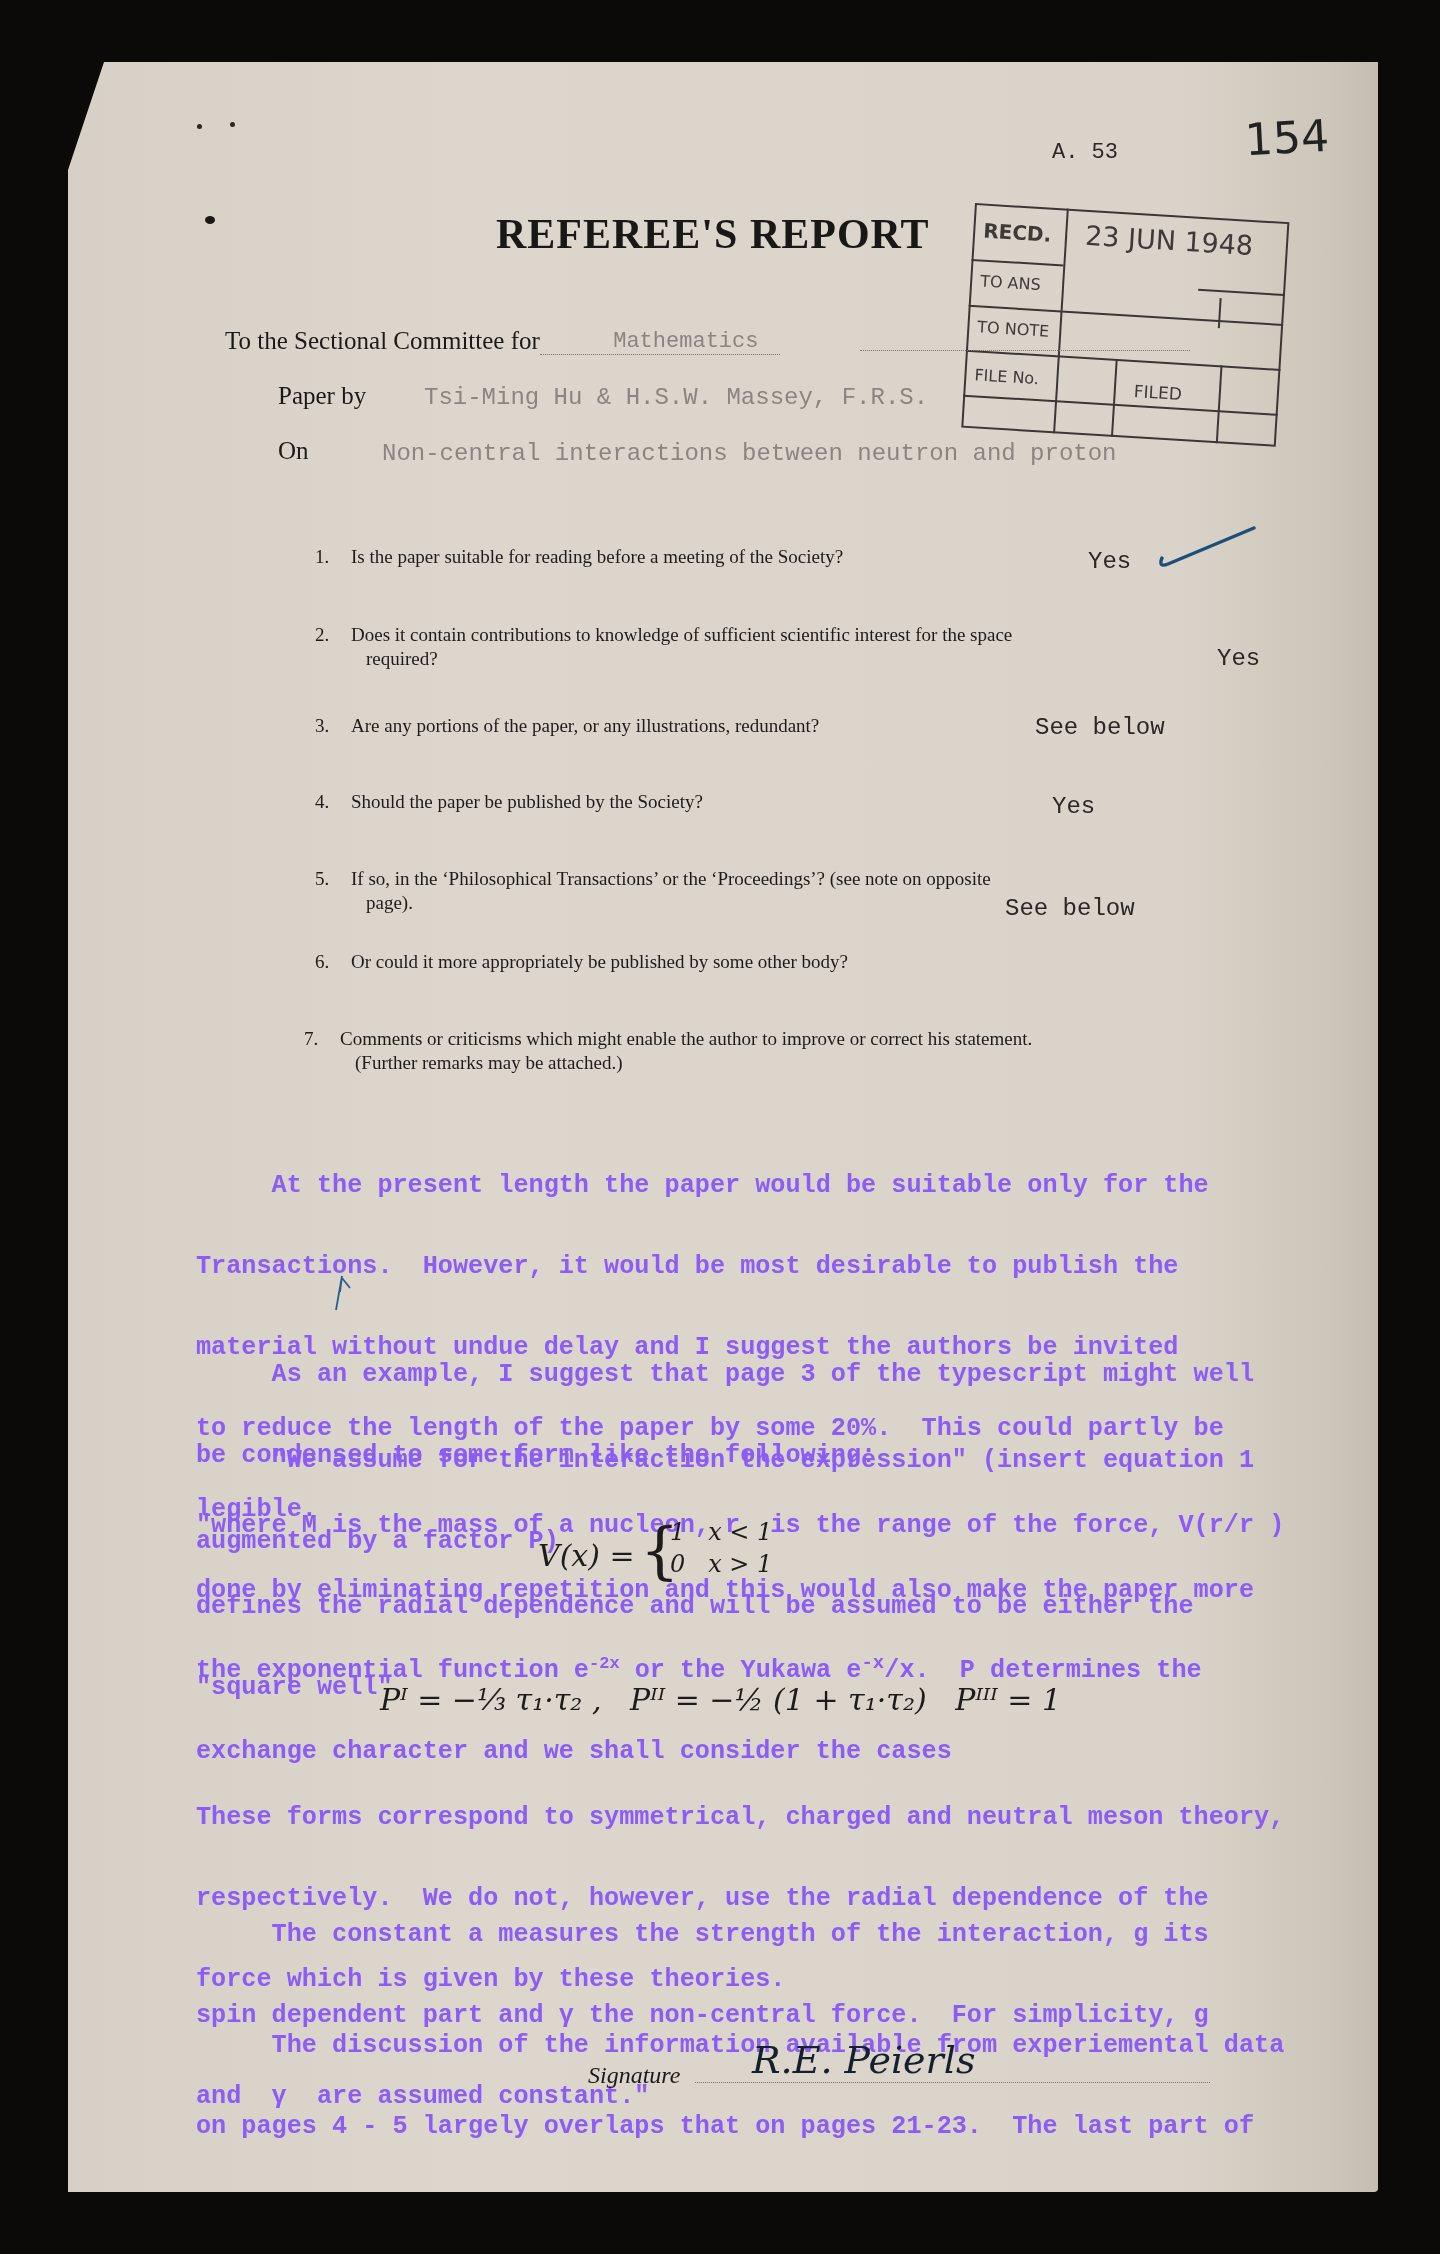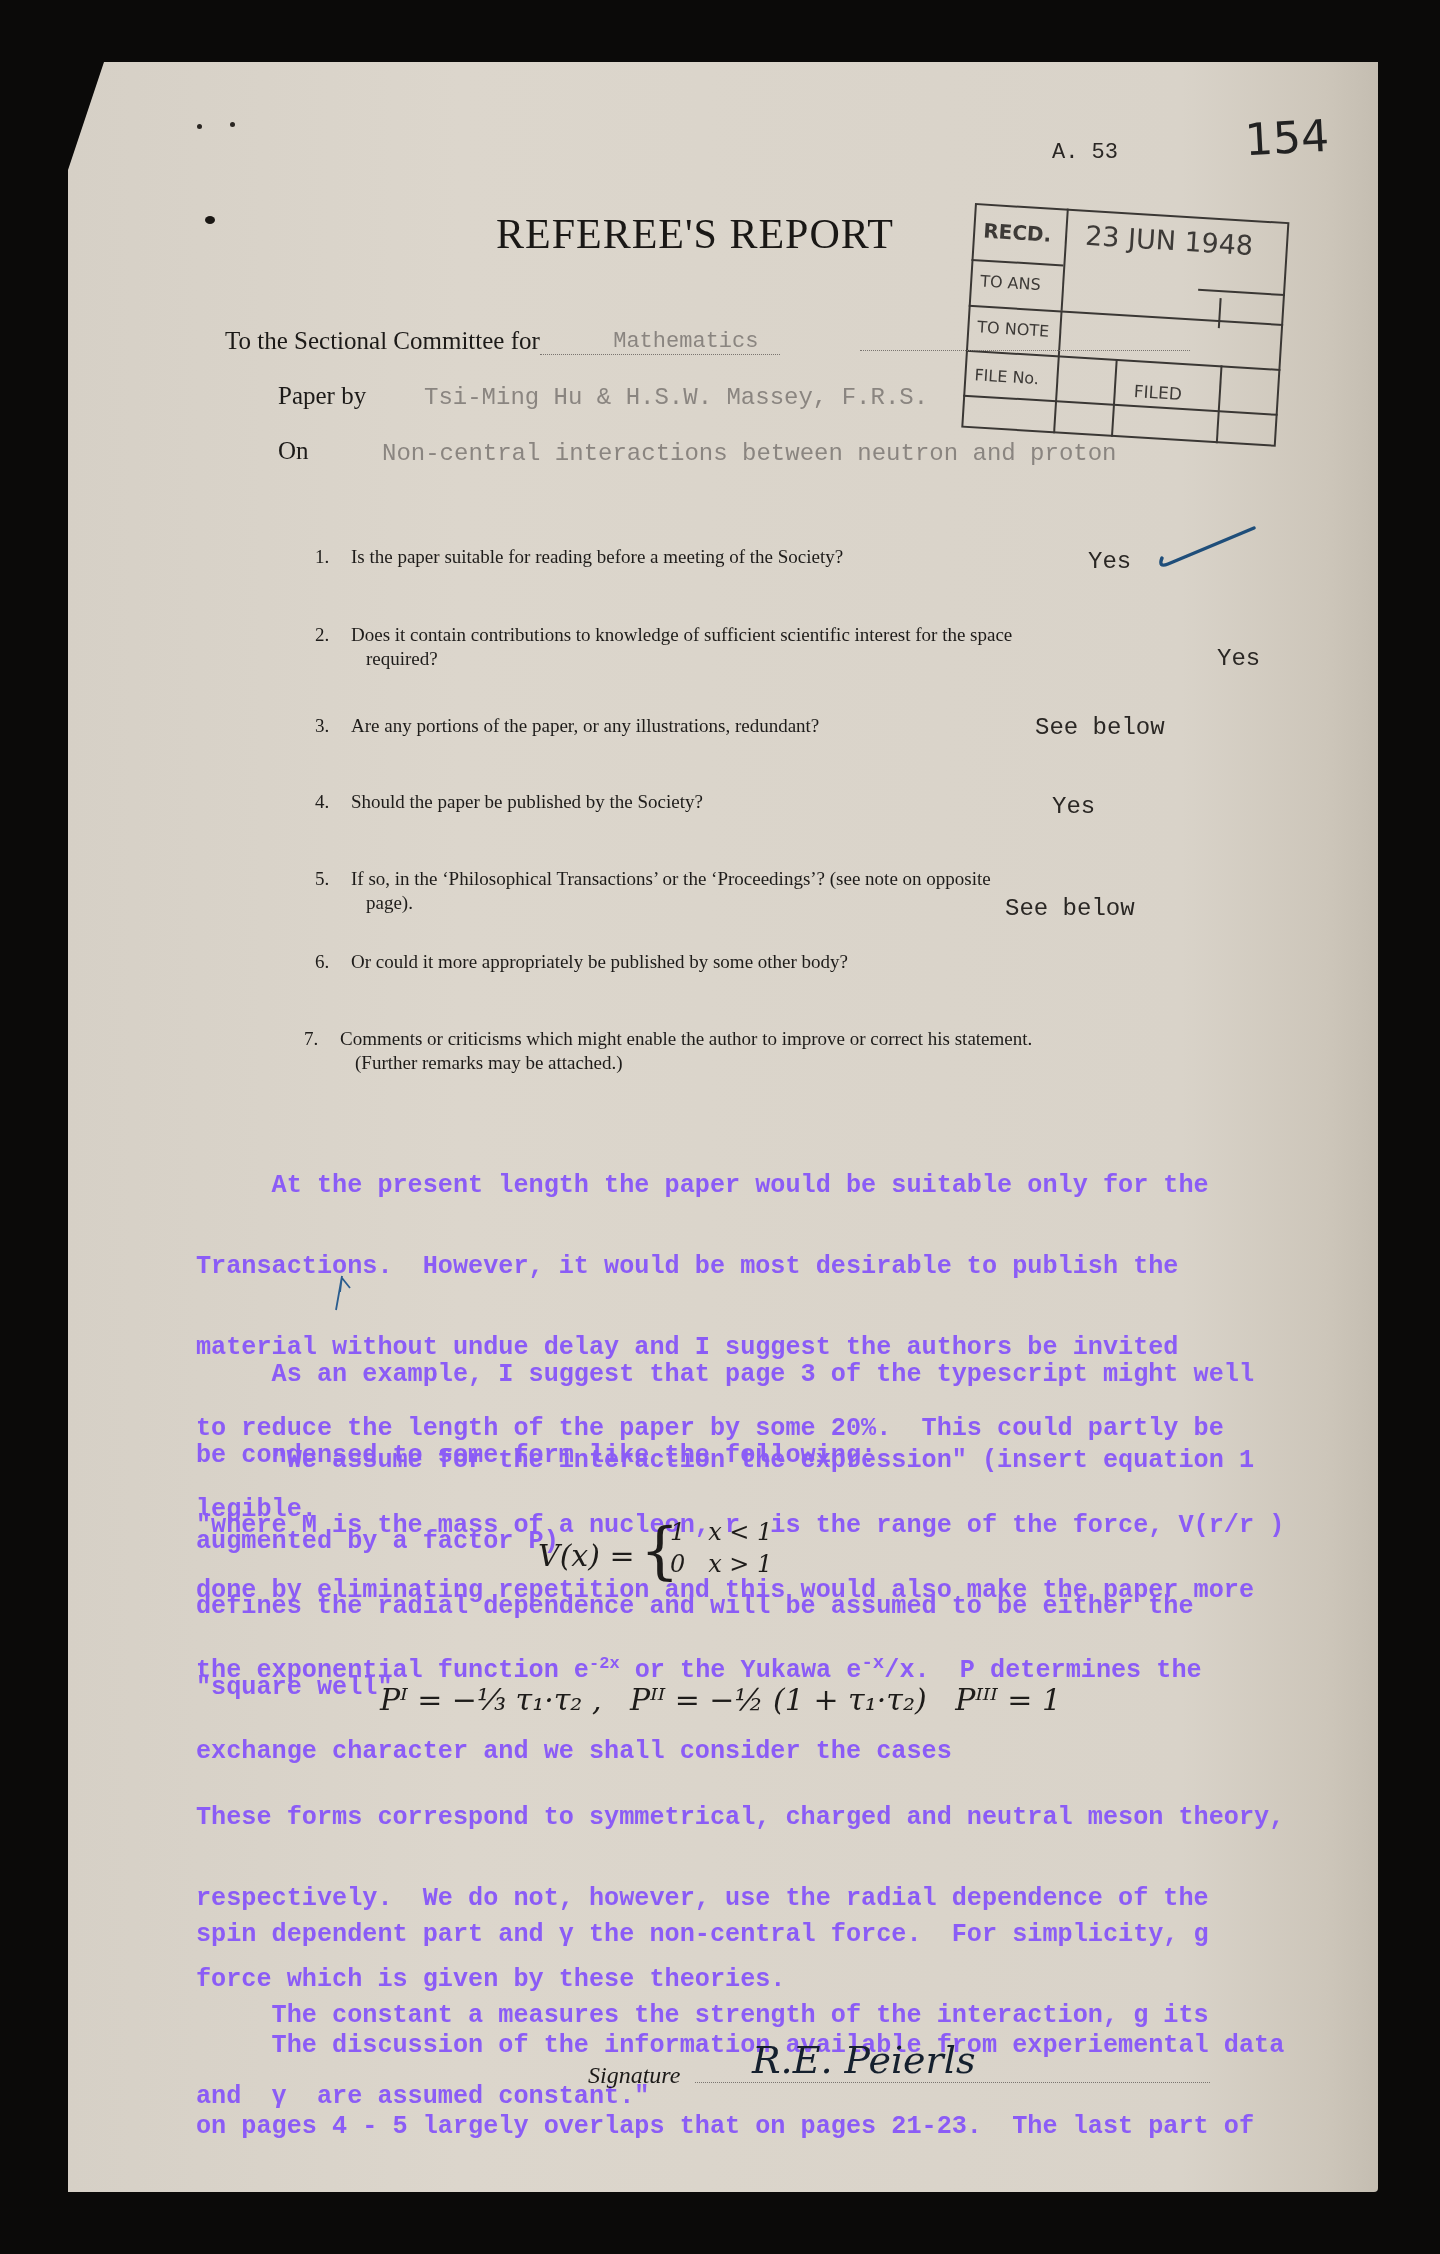--- a/index.html
+++ b/index.html
@@ -10,21 +10,21 @@
   .paper {
     position: absolute; left: 68px; top: 62px; width: 1310px; height: 2130px;
     background: linear-gradient(90deg, #d6d0c6 0%, #dcd6cc 30%, #d9d3c9 85%, #cdc6ba 96%, #c4bdb1 100%);
     clip-path: polygon(36px 0, 100% 0, 100% 100%, 0 100%, 0 108px);
     border-radius: 0 0 4px 0;
   }
   .abs { position: absolute; }
   .mono { font-family: "Liberation Mono", monospace; color: #2a2724; }
   .typed-faint { color: #8a8580; }
 
-  .title { left: 496px; top: 210px; font-size: 42px; letter-spacing: 1px; color: #1a1816; }
+  .title { left: 496px; top: 210px; font-size: 42px; letter-spacing: 1px; color: #1a1816; font-weight: bold; }
   .ref-num { left: 1052px; top: 140px; font-size: 22px; }
   .page-num { left: 1245px; top: 112px; font-size: 44px; font-family: "DejaVu Sans", sans-serif; color: #222; transform: rotate(-3deg); }
 
   .stamp { left: 975px; top: 203px; width: 315px; height: 225px; transform: rotate(3.5deg); transform-origin: left top; }
   .stamp-box { position: absolute; inset: 0; border: 2.5px solid #3a3734; }
   .stamp .cell { position: absolute; font-family: "DejaVu Sans", sans-serif; color: #3d3a37; }
   .stamp .hl { position: absolute; height: 0; border-top: 2.5px solid #3a3734; }
   .stamp .vl { position: absolute; width: 0; border-left: 2.5px solid #3a3734; }
 
   .label-row { font-size: 25px; color: #1c1a18; }
@@ -163,22 +163,22 @@
 
 <div class="abs hand" style="left:380px;top:1682px;font-size:30px;white-space:pre;">Pᴵ = −⅓ τ₁·τ₂ ,   Pᴵᴵ = −½ (1 + τ₁·τ₂)   Pᴵᴵᴵ = 1</div>
 
 <div class="abs body-text" style="left:196px;top:1750px;">
   <div>These forms correspond to symmetrical, charged and neutral meson theory,</div>
   <div>respectively.  We do not, however, use the radial dependence of the</div>
   <div>force which is given by these theories.</div>
 </div>
 
 <div class="abs body-text" style="left:196px;top:1867px;">
+  <div>     The constant a measures the strength of the interaction, g its</div>
   <div>spin dependent part and γ the non-central force.  For simplicity, g</div>
-  <div>     The constant a measures the strength of the interaction, g its</div>
   <div>and  γ  are assumed constant."</div>
 </div>
 
 <div class="abs body-text" style="left:196px;top:1978px;">
   <div>     The discussion of the information available from experiemental data</div>
   <div>on pages 4 - 5 largely overlaps that on pages 21-23.  The last part of</div>
 </div>
 
 <div class="abs sig-label" style="left:588px;top:2062px;">Signature</div>
 <div class="abs dotted" style="left:695px;top:2082px;width:515px;"></div>

